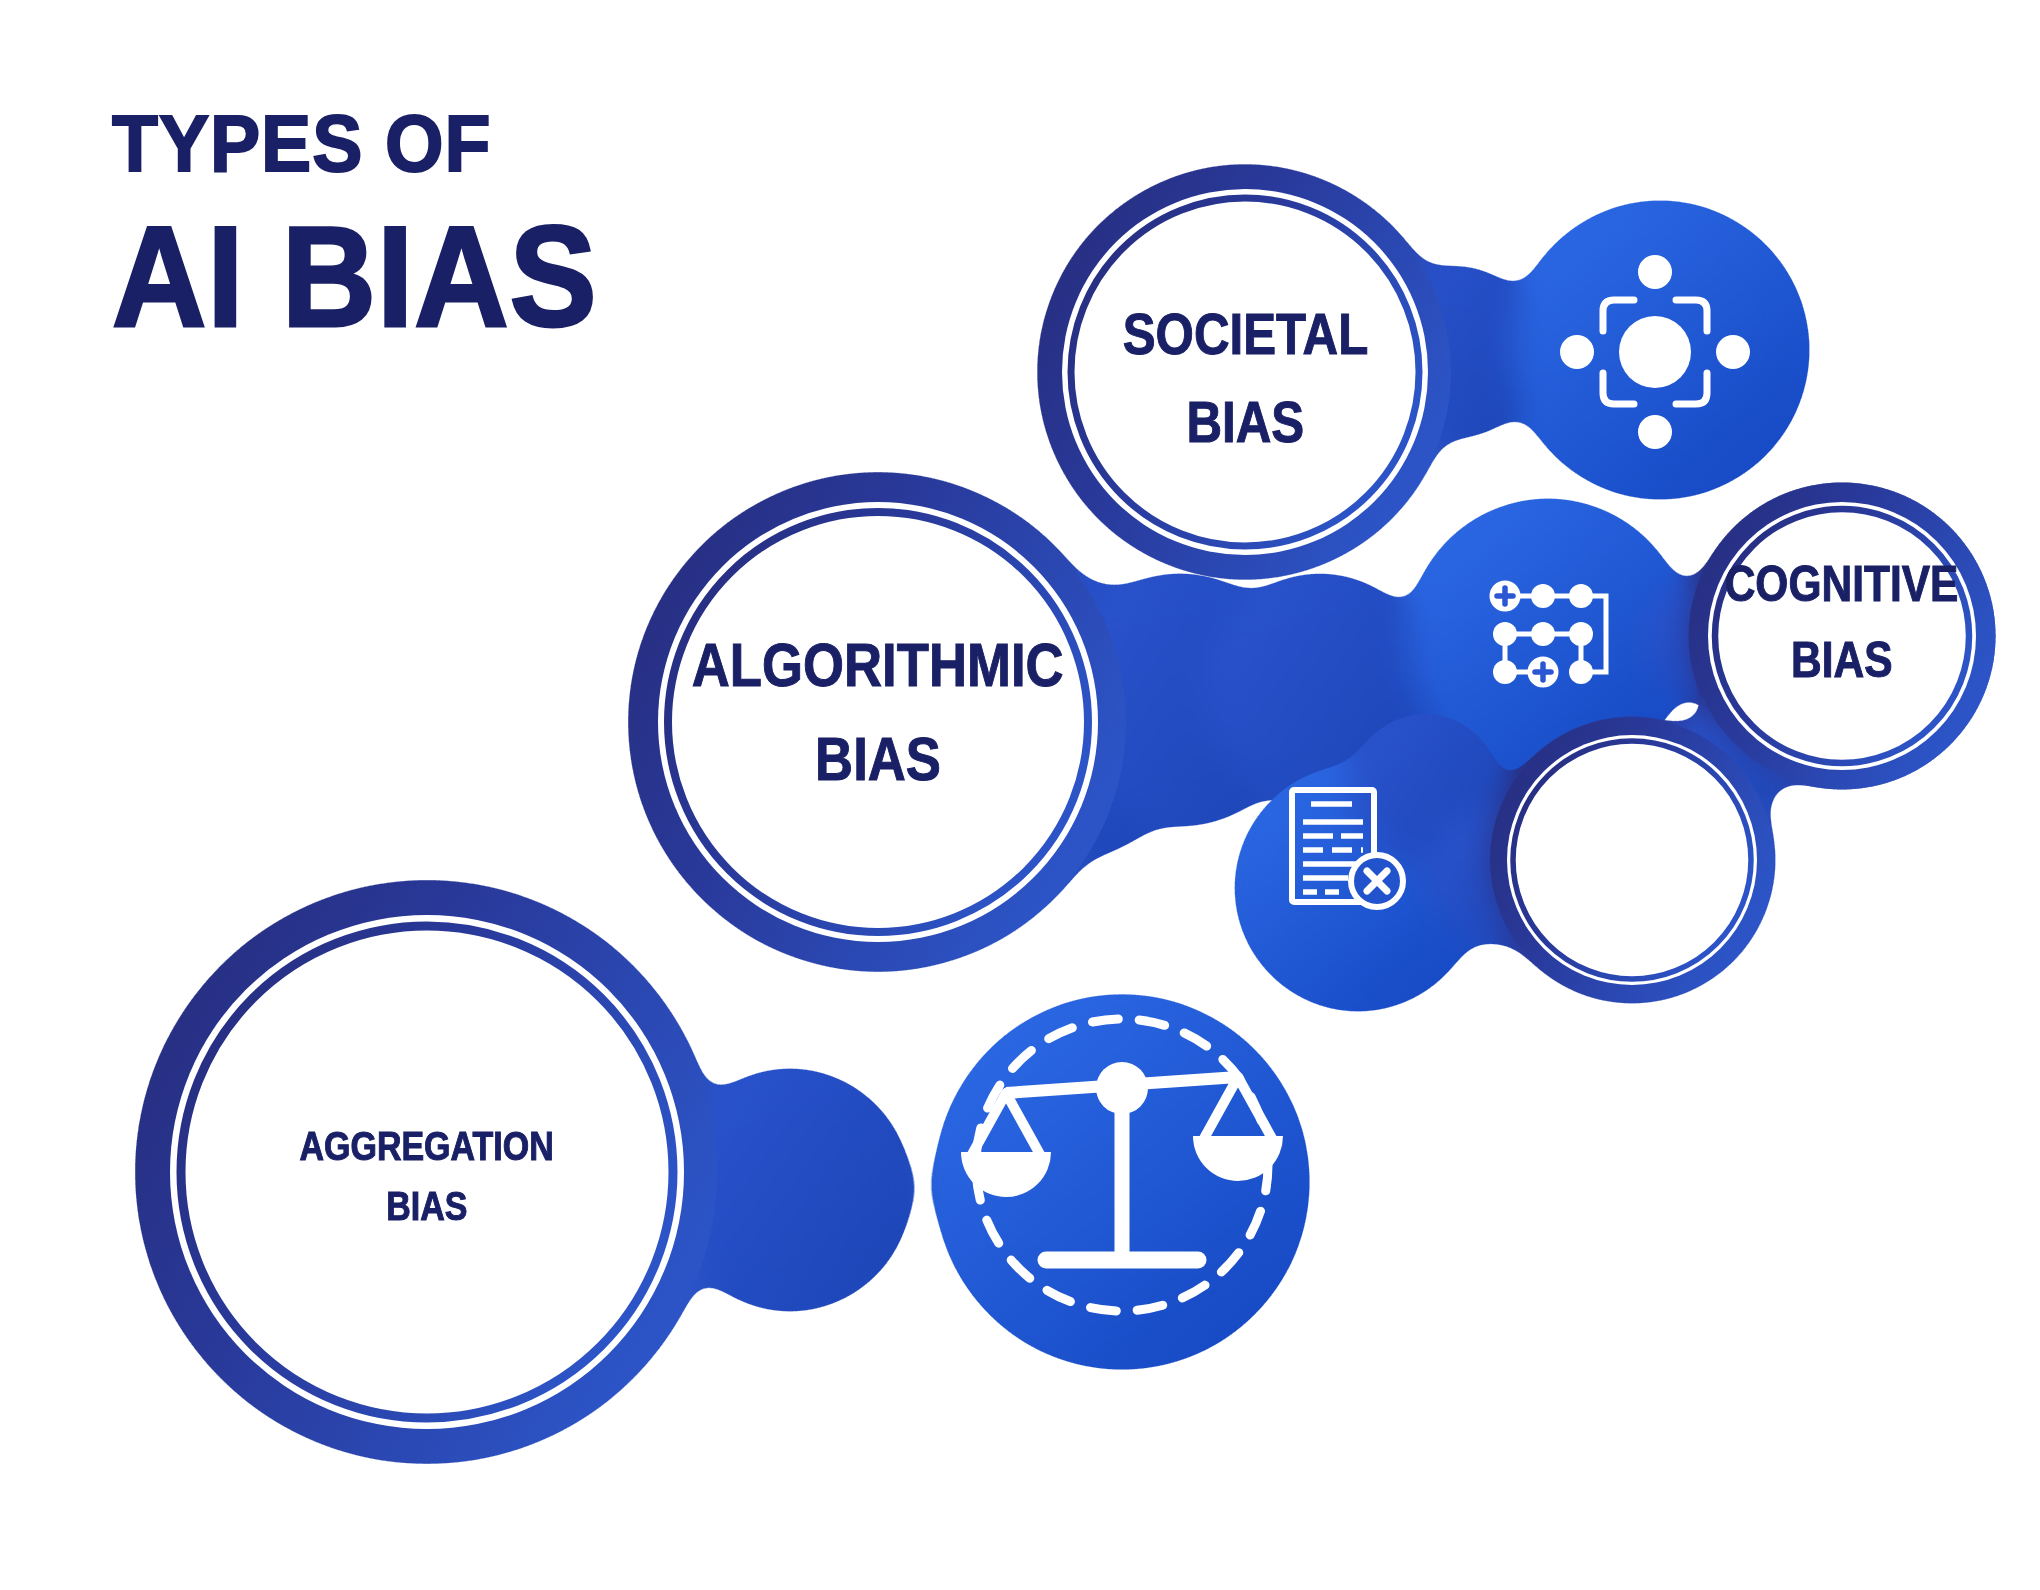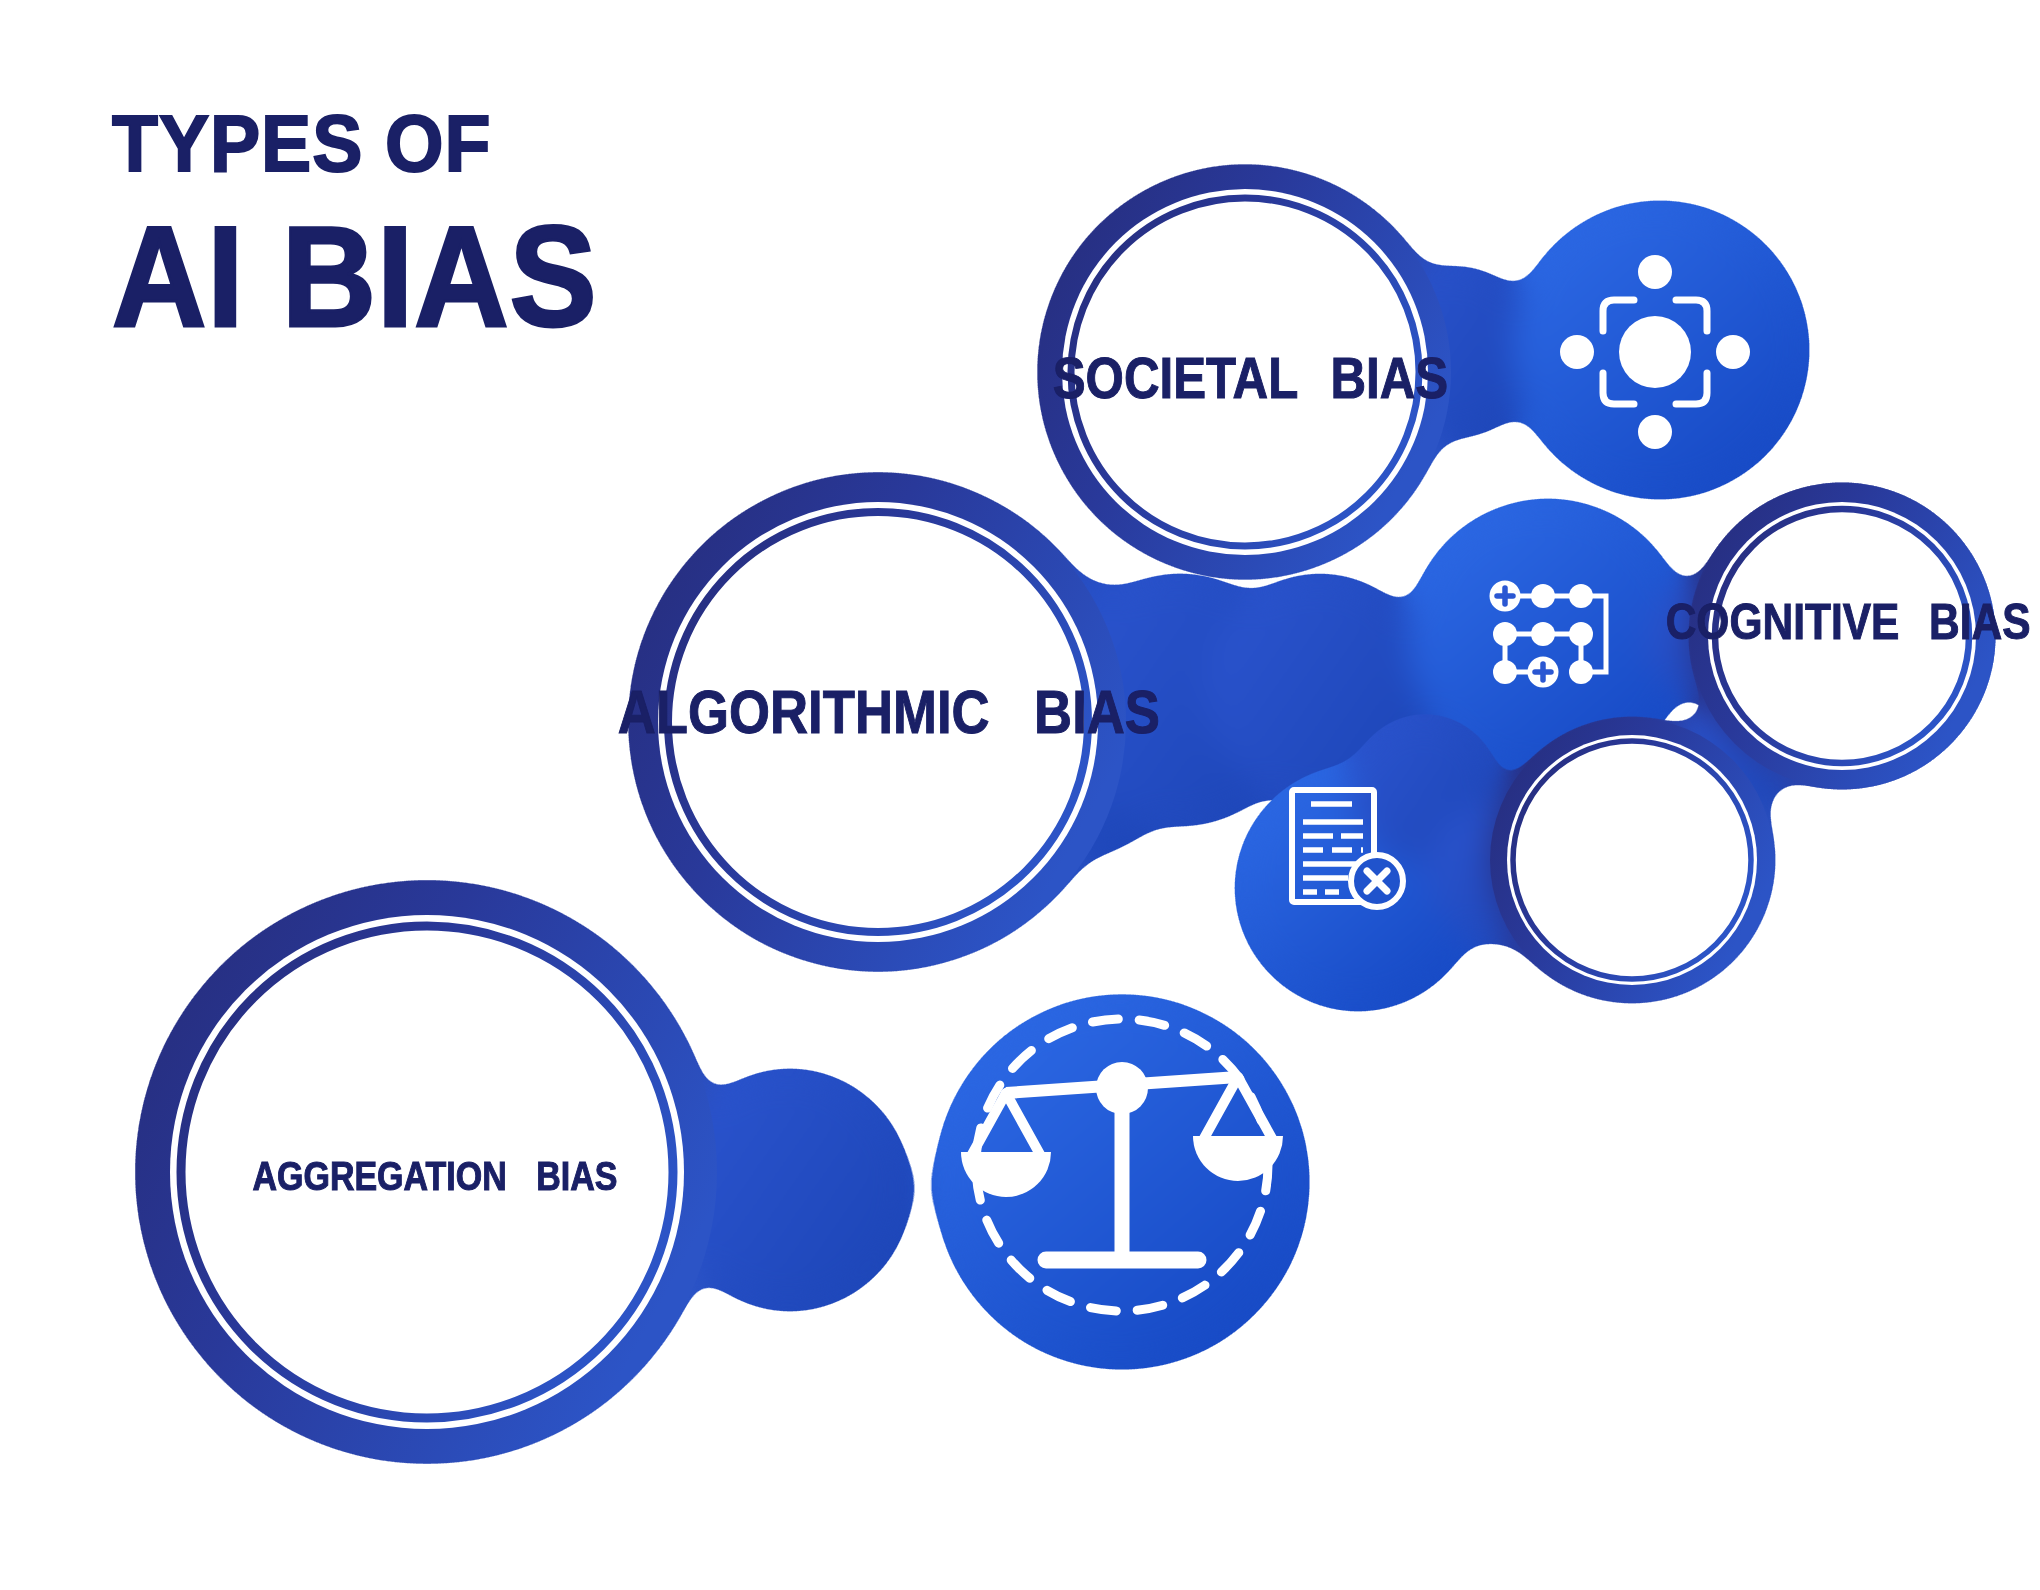--- a/index.html
+++ b/index.html
@@ -36,21 +36,21 @@
     line-height: 1.0;
     margin-top: 22px;
     letter-spacing: 1px;
     transform: scaleX(0.92);
     transform-origin: left center;
     -webkit-text-stroke: 3px #1a2066;
   }
   .label {
     position: absolute;
     display: flex;
-    flex-direction: row;
+    flex-direction: column;
     align-items: center;
     justify-content: center;
     row-gap: 0.52em;
     color: #1a2066;
     font-weight: 700;
     line-height: 1.0;
     text-align: right;
     z-index: 6;
     -webkit-text-stroke: 1px #1a2066;
   }

